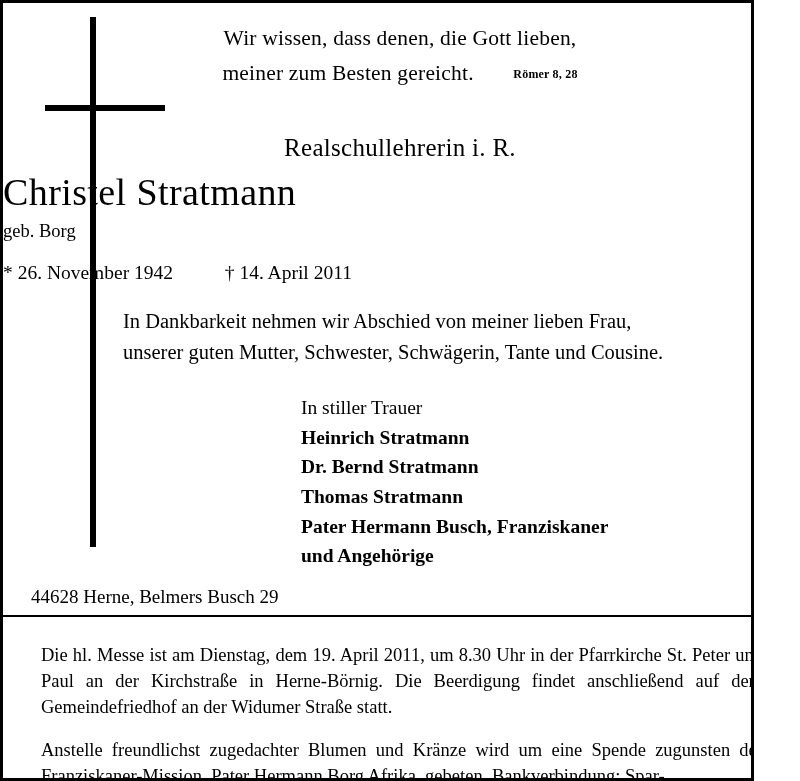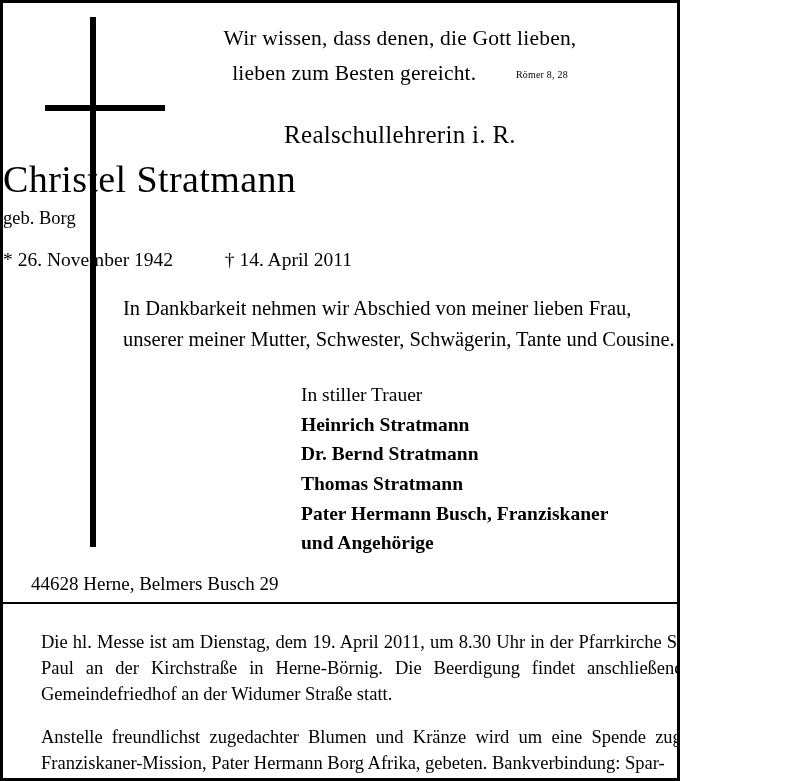--- a/index.html
+++ b/index.html
@@ -6,21 +6,21 @@
     margin: 0;
     padding: 0;
     background: #ffffff;
   }
   body {
     font-family: "Liberation Serif", serif;
     color: #000000;
   }
   .page {
     position: relative;
-    width: 680px;
+    width: 754px;
     height: 781px;
     box-sizing: border-box;
     background: #ffffff;
     border: 3px solid #000000;
     overflow: hidden;
   }
   
   .cross {
     position: absolute;
     left: 42px;
@@ -59,29 +59,30 @@
     padding-top: 18px;
     letter-spacing: 0.2px;
   }
   .verse .line1 { display: block; }
   .verse .line2row {
     display: block;
     white-space: nowrap;
   }
   .verse .line2 { }
   .verse .ref {
-    font-size: 10px;
+    font-size: 12px;
     padding-left: 34px;
     vertical-align: 2px;
+    font-weight: bold;
   }
 
   .role {
     text-align: center;
     font-size: 25px;
-    margin-top: 30px;
+    margin-top: 43px;
     letter-spacing: 0.3px;
   }
   .name {
     font-size: 38px;
     margin-top: 8px;
     letter-spacing: 0.4px;
   }
   .maiden {
     text-align: left;
     font-size: 18.5px;
@@ -155,40 +156,40 @@
   <div class="cross">
     <div class="vbar"></div>
     <div class="hbar"></div>
   </div>
 
   <div class="content">
 
     <div class="verse">
       <span class="line1">Wir wissen, dass denen, die Gott lieben,</span>
       <span class="line2row">
-        <span class="line2">lieben zum Besten gereicht.</span>
+        <span class="line2">meiner zum Besten gereicht.</span>
         <span class="ref">Römer 8, 28</span>
       </span>
     </div>
 
     <div class="role">Realschullehrerin i. R.</div>
 
     <div class="name">Christel Stratmann</div>
 
     <div class="maiden">geb. Borg</div>
 
     <div class="dates">
       <span>* 26. November 1942</span>
       <span class="gap"></span>
       <span>† 14. April  2011</span>
     </div>
 
     <div class="tribute">
       <span class="t1">In Dankbarkeit nehmen wir Abschied von meiner lieben Frau,</span>
-      <span class="t2">unserer meiner Mutter, Schwester, Schwägerin, Tante und Cousine.</span>
+      <span class="t2">unserer guten Mutter, Schwester, Schwägerin, Tante und Cousine.</span>
     </div>
 
     <div class="mourning">
       <div class="head">In stiller Trauer</div>
       <div class="fam">Heinrich Stratmann</div>
       <div class="fam">Dr. Bernd Stratmann</div>
       <div class="fam">Thomas Stratmann</div>
       <div class="fam">Pater Hermann Busch, Franziskaner</div>
       <div class="fam">und Angehörige</div>
     </div>

